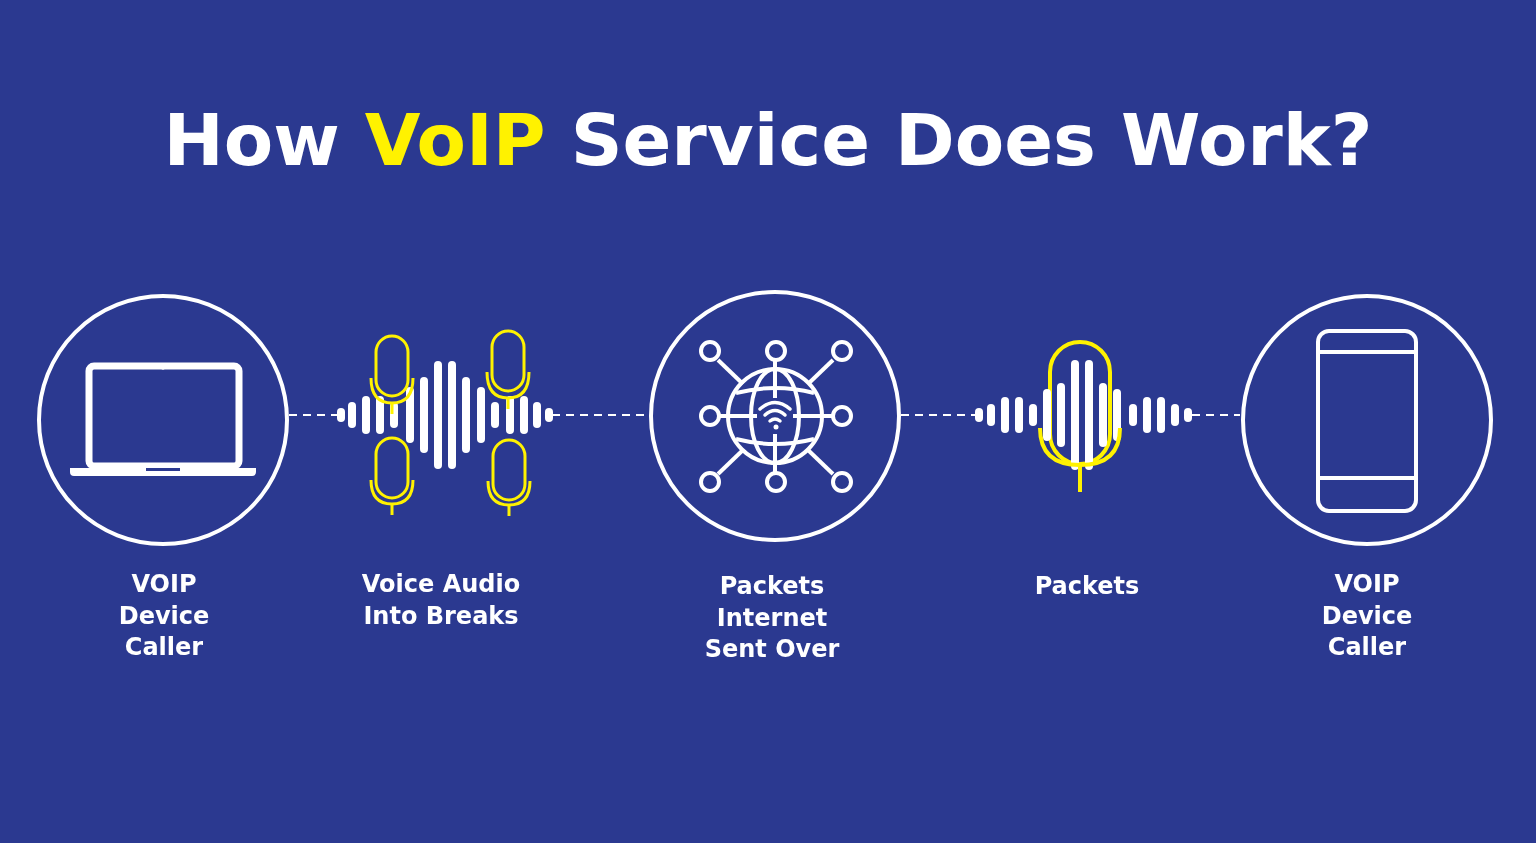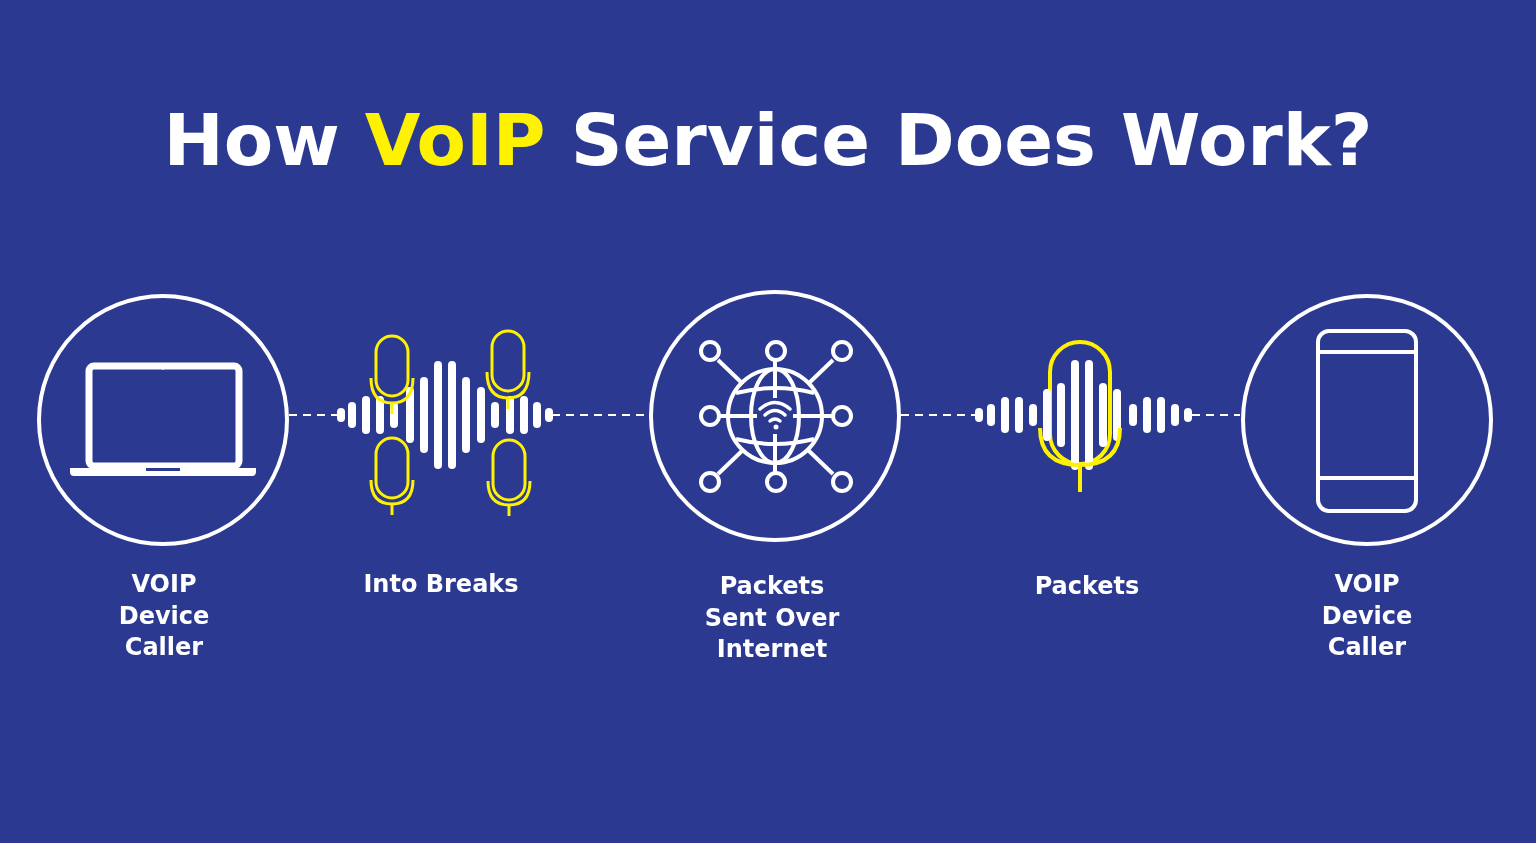--- a/index.html
+++ b/index.html
@@ -156,26 +156,27 @@
     <line x1="1318" y1="478" x2="1416" y2="478"></line>
   </g>
 </svg>
 
 <div class="label" style="left:64px; top:569px; width:200px;">
   <span>VOIP</span>
   <span>Device</span>
   <span>Caller</span>
 </div>
 <div class="label" style="left:331px; top:569px; width:220px;">
+  <span>Voice Audio</span>
   <span>Into Breaks</span>
 </div>
 <div class="label" style="left:672px; top:571px; width:200px;">
   <span>Packets</span>
+  <span>Internet</span>
   <span>Sent Over</span>
-  <span>Internet</span>
 </div>
 <div class="label" style="left:917px; top:571px; width:340px;">
   <span>Packets</span>
 </div>
 <div class="label" style="left:1267px; top:569px; width:200px;">
   <span>VOIP</span>
   <span>Device</span>
   <span>Caller</span>
 </div>
 

